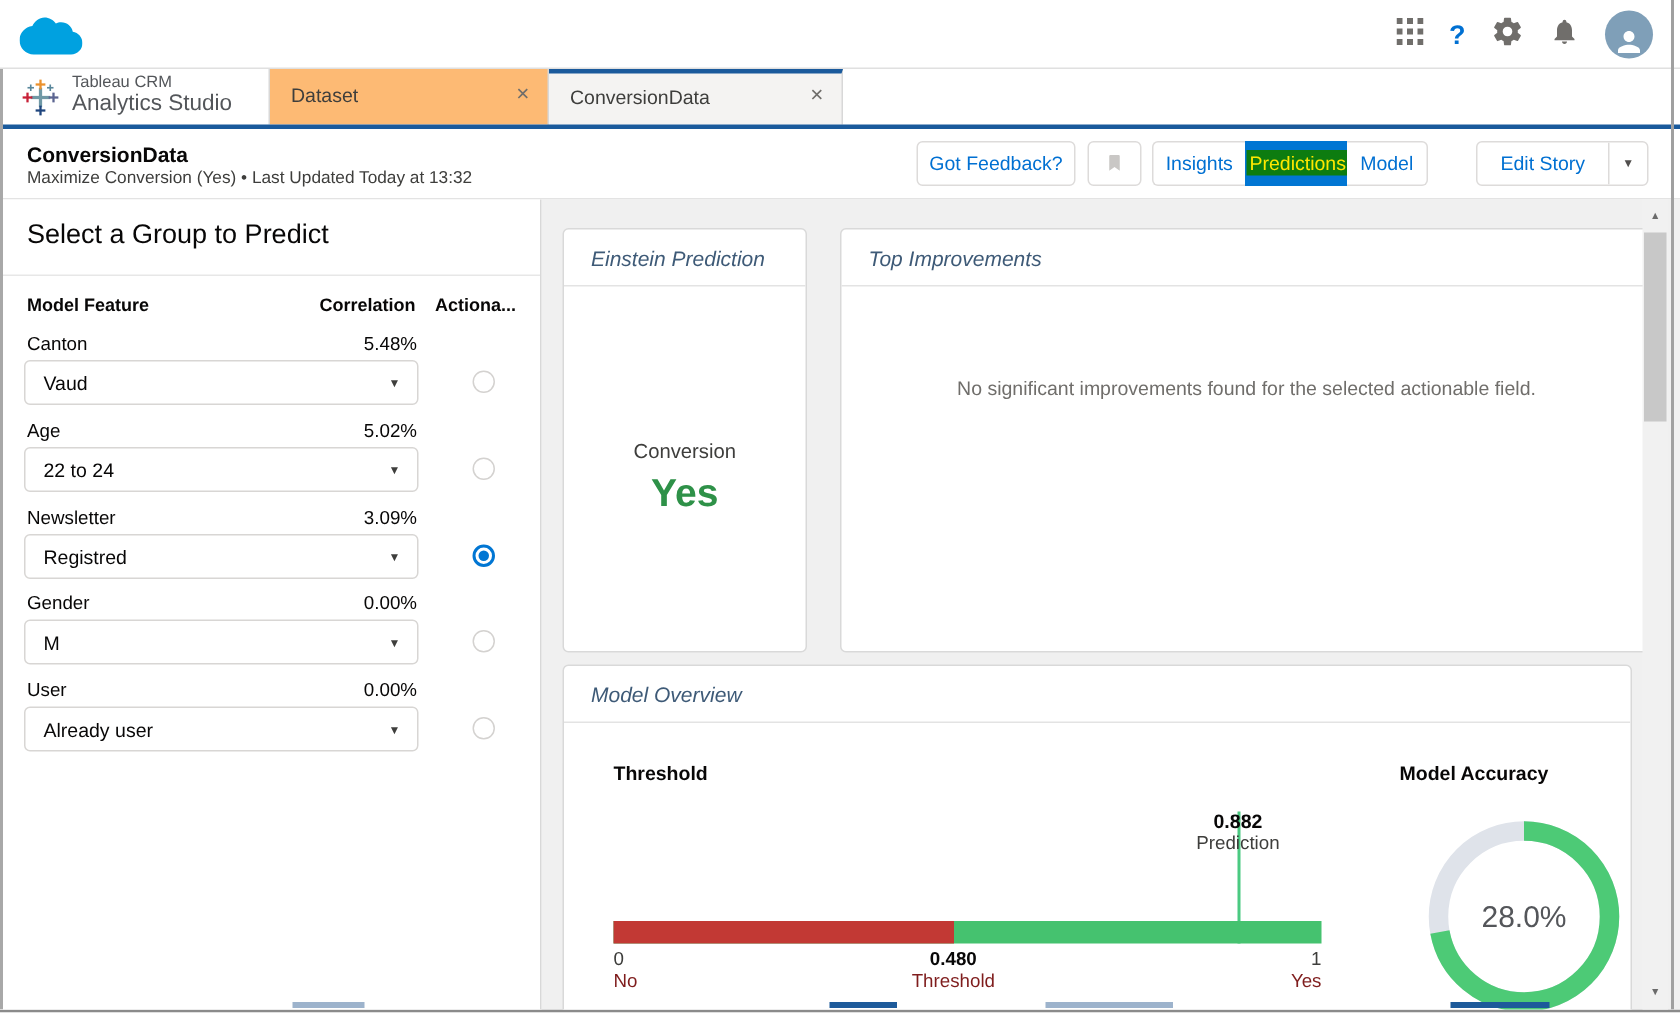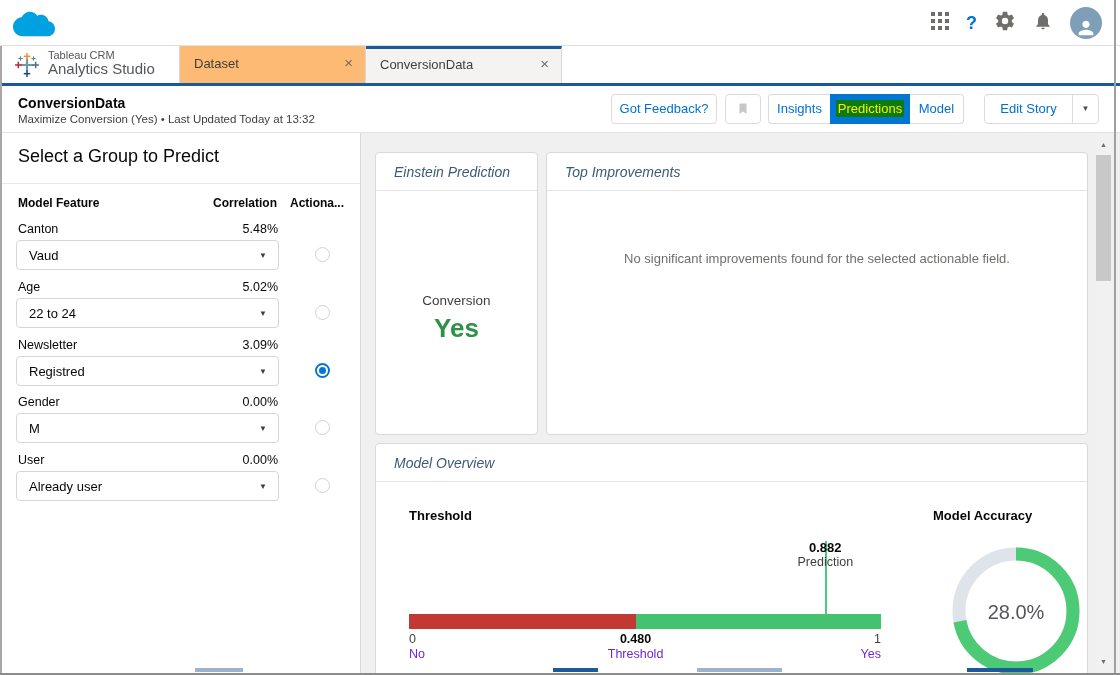--- a/index.html
+++ b/index.html
@@ -41,21 +41,21 @@
   .ph-subtitle { position:absolute; left:18px; top:27px; font-size:11.5px; color:#3e3e3c; }
   .btn { position:absolute; top:8px; height:30px; background:#fff; border:1px solid #dddbda; border-radius:4px;
          color:#0070d2; font-size:13px; text-align:center; line-height:28px; cursor:pointer;
          font-family:"Liberation Sans",sans-serif; }
   .btn-feedback { left:611px; width:106px; }
   .btn-bookmark { left:725px; width:36px; }
   .btn-group { position:absolute; left:768px; top:8px; height:30px; display:flex; }
   .btn-g { height:30px; background:#fff; border:1px solid #dddbda; color:#0070d2; font-size:13px;
            line-height:28px; text-align:center; cursor:pointer; }
   .btn-insights { width:62px; border-radius:4px 0 0 4px; border-right:none; }
-  .btn-predictions { width:80px; background:#0176d3; border-color:#0176d3; color:#fff; }
+  .btn-predictions { width:68px; background:#0176d3; border-color:#0176d3; color:#fff; }
   .btn-predictions .hl { background:#0d7c10; color:#ffe800; padding:1px 2px; }
   .btn-model { width:54px; border-radius:0 4px 4px 0; border-left:none; }
   .btn-edit { position:absolute; left:984px; top:8px; height:30px; display:flex; border:1px solid #dddbda;
               border-radius:4px; overflow:hidden; background:#fff; }
   .btn-edit-main { width:87px; line-height:28px; font-size:13px; color:#0070d2; text-align:center; cursor:pointer; }
   .btn-edit-caret { width:26px; border-left:1px solid #dddbda; line-height:28px; text-align:center;
                     font-size:8px; color:#514f4d; cursor:pointer; }
 
   
   .content { position:absolute; left:0; top:133px; width:100%; height:542px; background:#f0f0f0; }
@@ -80,38 +80,38 @@
            border-radius:50%; background:#fff; cursor:pointer; }
   .radio.checked { border:2px solid #0176d3; }
   .radio.checked::after { content:""; position:absolute; left:2px; top:2px; width:7px; height:7px;
            border-radius:50%; background:#0176d3; }
 
   
   .card { position:absolute; background:#fff; border:1px solid #d9d9d9; border-radius:4px; }
   .card-header { height:38px; border-bottom:1px solid #e3e3e3; line-height:38px; padding-left:18px;
                  font-size:14px; color:#3e5a77;font-style:italic; }
   .card-einstein { left:375px; top:19px; width:163px; height:283px; }
-  .card-improve { left:546px; top:19px; width:542px; height:283px; }
+  .card-improve { left:560px; top:19px; width:542px; height:283px; }
   .card-overview { left:375px; top:310px; width:713px; height:234px; overflow:hidden; }
 
   .pred-label { position:absolute; left:0; top:140px; width:100%; text-align:center; font-size:13.5px; color:#3e3e3c; }
   .pred-value { position:absolute; left:0; top:160px; width:100%; text-align:center; font-size:26px;
                 font-weight:bold; color:#2e9148; }
   .improve-msg { position:absolute; left:0; top:98px; width:100%; text-align:center; font-size:13px; color:#706e6b; }
 
   
   .mo-threshold-label { position:absolute; left:33px; top:64px; font-size:13px; font-weight:bold; color:#080707; }
   .mo-accuracy-label { position:absolute; left:557px; top:64px; font-size:13px; font-weight:bold; color:#080707; }
   .tbar { position:absolute; left:33px; top:170px; width:472px; height:15px; background:#45c26f; }
   .tbar-below { position:absolute; left:0; top:0; bottom:0; width:48%; background:#c23934; }
   .pred-marker { position:absolute; top:97px; width:2px; height:88px; background:#4bca81; }
   .pred-group { position:absolute; top:96px; width:120px; text-align:center; }
   .pred-num { font-size:13px; font-weight:bold; color:#080707; }
   .pred-cap { font-size:12.5px; color:#3e3e3c; }
-  .axis { position:absolute; font-size:12.5px; color:#6d28d9; }
+  .axis { position:absolute; font-size:12.5px; color:#7f1d1d; }
   .ax-num { font-weight:normal; color:#3e3e3c; }
   .ax-bold { font-weight:bold; color:#080707; }
   .ax-left  { left:33px; top:188px; text-align:left; }
   .ax-left2 { left:33px; top:203px; }
   .ax-mid   { top:188px; width:120px; text-align:center; }
   .ax-mid2  { top:203px; width:120px; text-align:center; }
   .ax-right { left:385px; top:188px; width:120px; text-align:right; }
   .ax-right2{ left:385px; top:203px; width:120px; text-align:right; }
   .donut-wrap { position:absolute; left:573px; top:100px; width:134px; height:134px; }
   .donut-text { position:absolute; left:0; top:57px; width:134px; text-align:center; font-size:20px; color:#54565a; }

